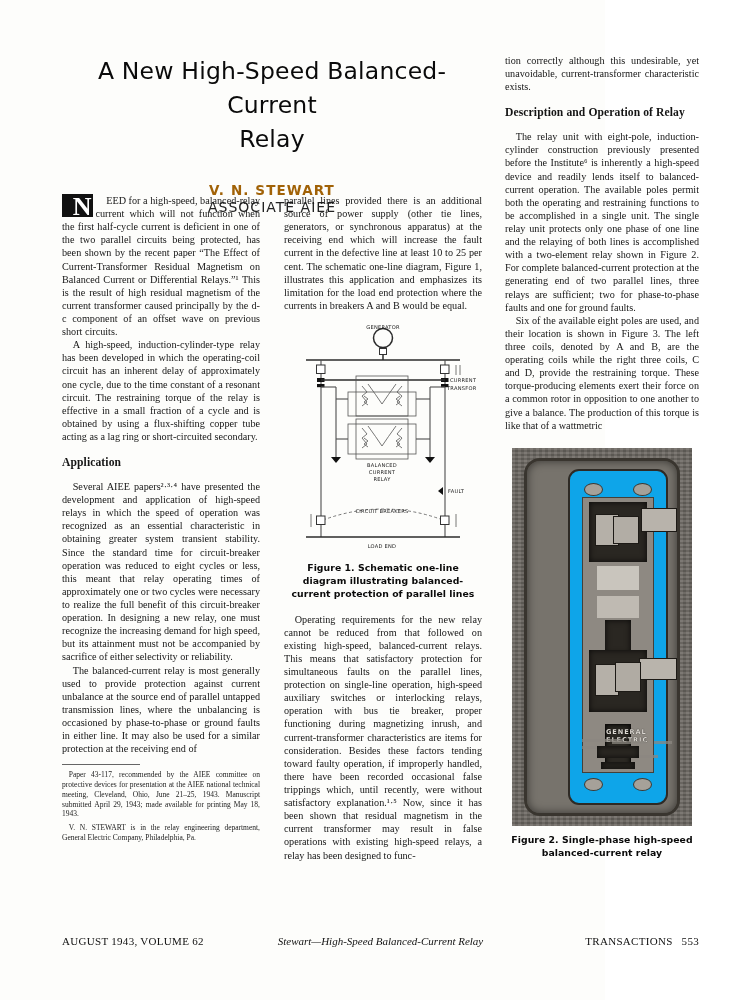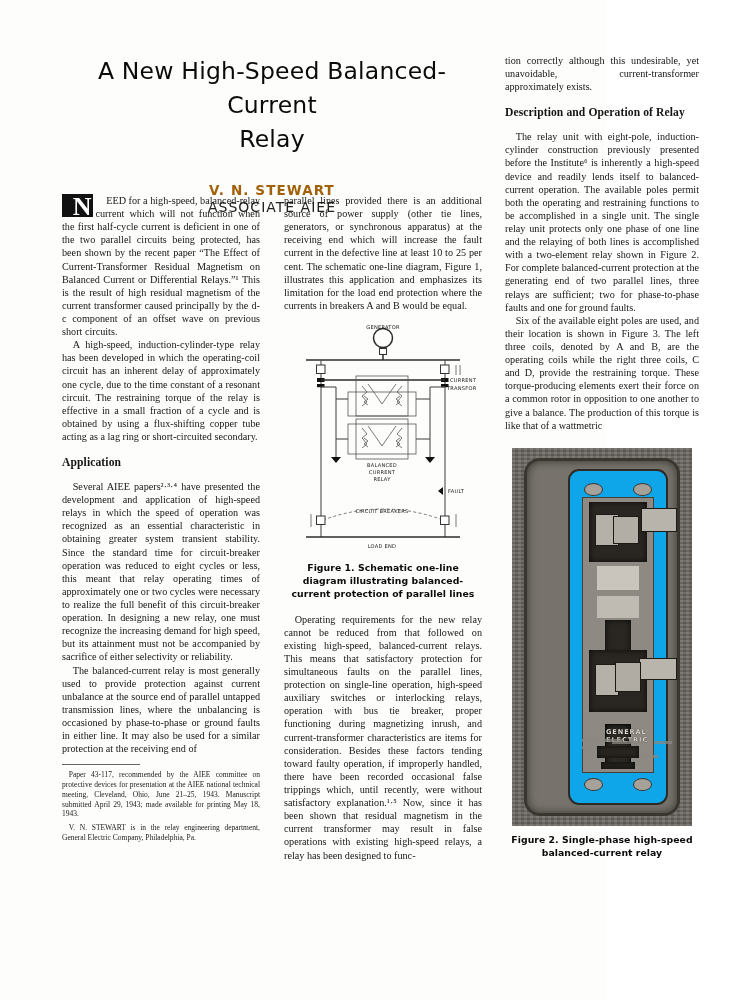--- a/index.html
+++ b/index.html
@@ -387,21 +387,21 @@
           <text x="92" y="224" text-anchor="middle" class="lbl">LOAD  END</text>
         </svg>
       </div>
       <div class="fig-caption">Figure 1.   Schematic one-line diagram illustrating balanced-current protection of parallel lines</div>
     </div>
 
     <p style="margin-top:12px">Operating requirements for the new relay cannot be reduced from that followed on existing high-speed, balanced-current relays.  This means that satisfactory protection for simultaneous faults on the parallel lines, protection on single-line operation, high-speed auxiliary switches or interlocking relays, operation with bus tie breaker, proper functioning during magnetizing inrush, and current-transformer characteristics are items for consideration.  Besides these factors tending toward faulty operation, if improperly handled, there have been recorded occasional false trippings which, until recently, were without satisfactory explanation.¹·⁵  Now, since it has been shown that residual magnetism in the current transformer may result in false operations with existing high-speed relays, a relay has been designed to func-</p>
   </div>
 
   <div class="col" id="col-right">
-    <p class="noindent">tion correctly although this undesirable, yet unavoidable, current-transformer approximately exists.</p>
+    <p class="noindent">tion correctly although this undesirable, yet unavoidable, current-transformer characteristic exists.</p>
 
     <div class="sec-head">Description and Operation of Relay</div>
 
     <p>The relay unit with eight-pole, induction-cylinder construction previously presented before the Institute⁶ is inherently a high-speed device and readily lends itself to balanced-current operation.  The available poles permit both the operating and restraining functions to be accomplished in a single unit.  The single relay unit protects only one phase of one line and the relaying of both lines is accomplished with a two-element relay shown in Figure 2.  For complete balanced-current protection at the generating end of two parallel lines, three relays are sufficient;  two for phase-to-phase faults and one for ground faults.</p>
     <p>Six of the available eight poles are used, and their location is shown in Figure 3.  The left three coils, denoted by A and B, are the operating coils while the right three coils, C and D, provide the restraining torque.  These torque-producing elements exert their force on a common rotor in opposition to one another to give a balance.  The production of this torque is like that of a wattmetric</p>
 
     <div class="fig2-wrap">
       <div class="photo">
         <div class="photo-grain"></div>
         <div class="relay-outer">
@@ -440,15 +440,22 @@
               <div class="mech-block" style="left:14px; bottom:14px; right:14px; height:12px;"></div>
               <div class="mech-block" style="left:18px; bottom:3px; right:18px; height:7px;"></div>
             </div>
           </div>
         </div>
       </div>
       <div class="fig-caption">Figure 2.   Single-phase high-speed balanced-current relay</div>
     </div>
   </div>
 
+  <div class="foot">
+    <div class="foot-left">AUGUST 1943, VOLUME 62</div>
+    <div class="foot-center">Stewart—High-Speed Balanced-Current Relay</div>
+    <div class="foot-right">
+      <span class="tr">TRANSACTIONS</span><span class="pg">553</span>
+    </div>
+  </div>
 
 </div>
 </div>
 
 </body></html>

